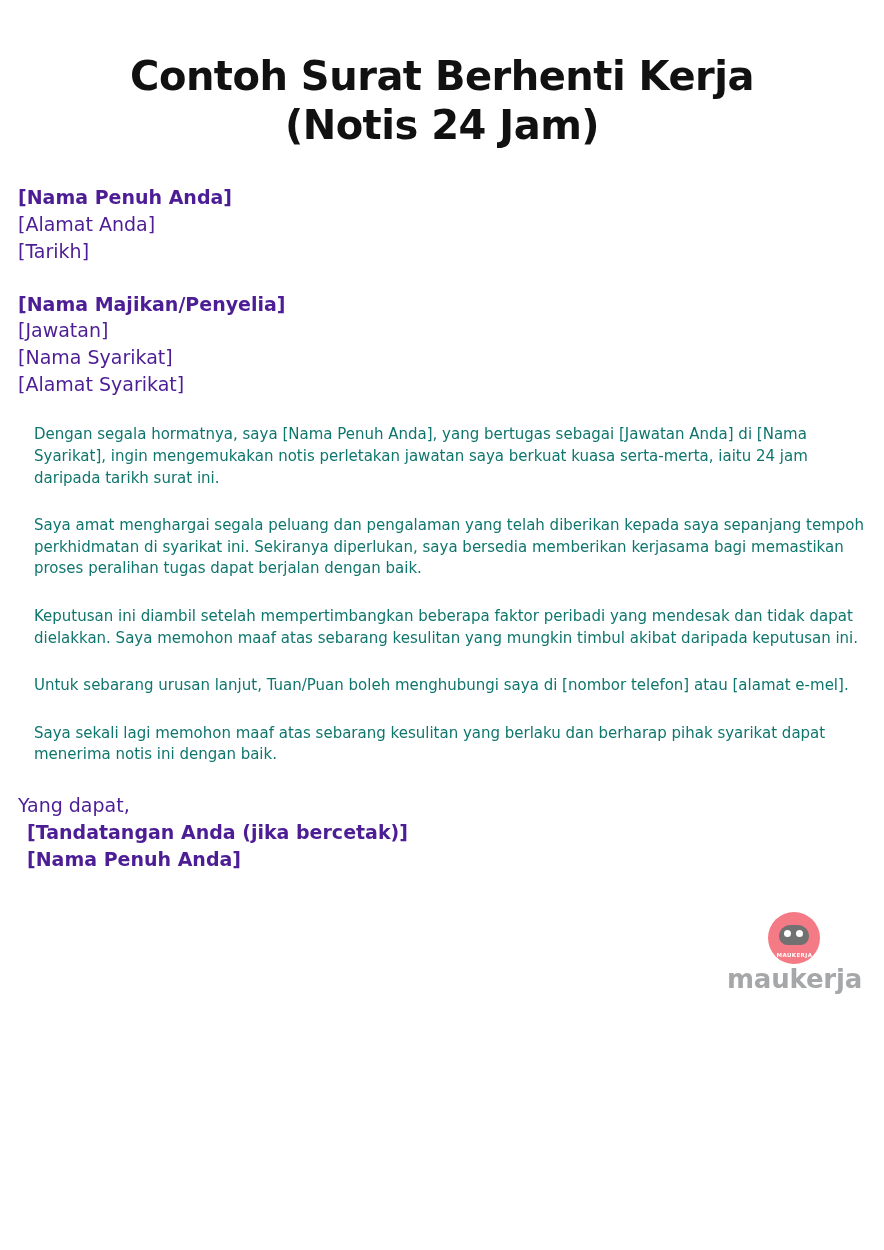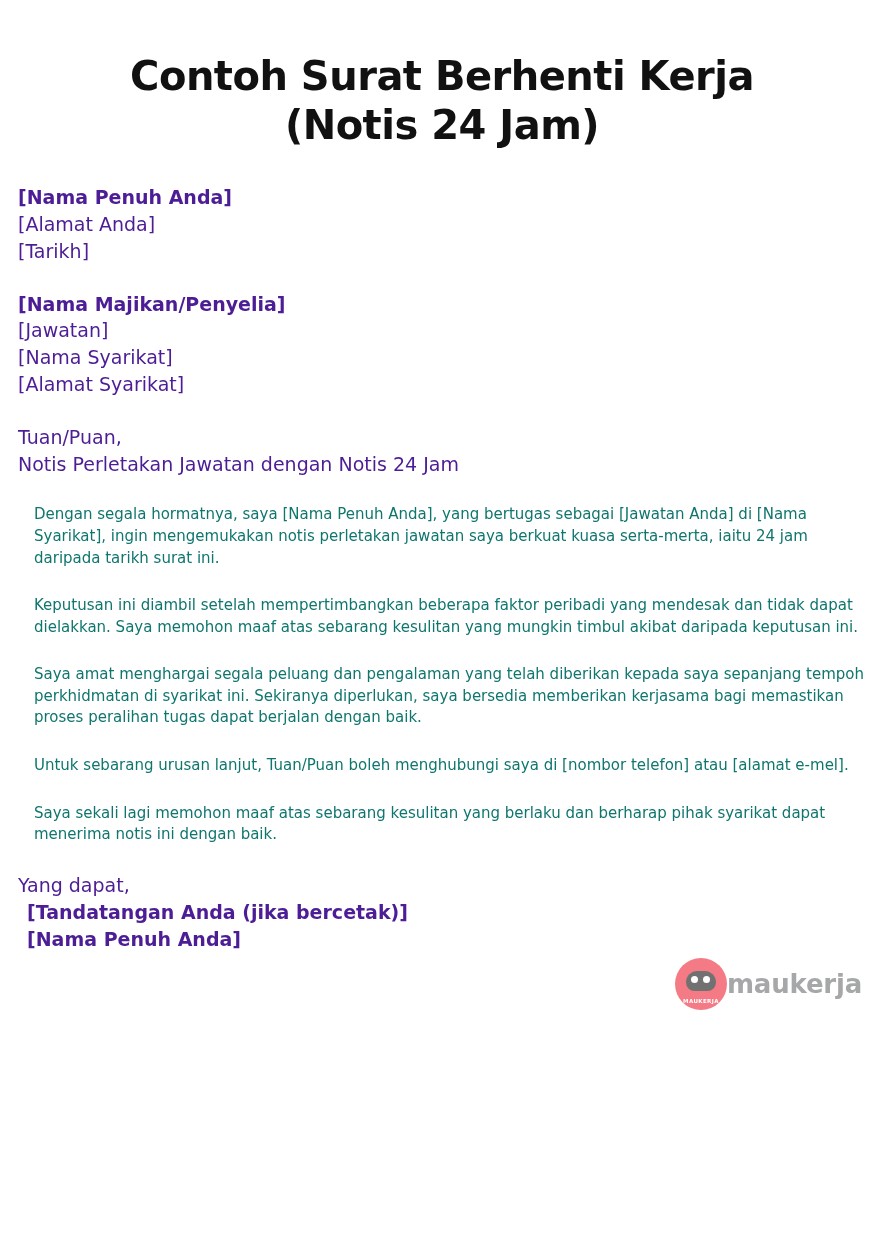--- a/index.html
+++ b/index.html
@@ -61,24 +61,25 @@
     line-height: 1.42;
   }
   .sign-block .ln.bold {
     font-weight: bold;
     margin-left: 9px;
   }
   
   .logo {
     position: absolute;
     right: 22px;
-    bottom: 26px;
+    bottom: 42px;
     display: flex;
     align-items: center;
     opacity: 0.62;
+    flex-direction: column;
   }
   .logo-mark {
     width: 52px;
     height: 52px;
     border-radius: 50%;
     background: #ee2b3c;
     position: relative;
     overflow: hidden;
     flex: 0 0 auto;
   }
@@ -135,28 +136,24 @@
     <span class="ln">[Tarikh]</span>
   </div>
 
   <div class="block addr-block">
     <span class="ln bold">[Nama Majikan/Penyelia]</span>
     <span class="ln">[Jawatan]</span>
     <span class="ln">[Nama Syarikat]</span>
     <span class="ln">[Alamat Syarikat]</span>
   </div>
 
-  <div class="block">
-    <span class="ln">Tuan/Puan,</span>
-    <span class="ln">Notis Perletakan Jawatan dengan Notis 24 Jam</span>
-  </div>
 
   <p class="para">Dengan segala hormatnya, saya [Nama Penuh Anda], yang bertugas sebagai [Jawatan Anda] di [Nama Syarikat], ingin mengemukakan notis perletakan jawatan saya berkuat kuasa serta-merta, iaitu 24 jam daripada tarikh surat ini.</p>
+  <p class="para">Saya amat menghargai segala peluang dan pengalaman yang telah diberikan kepada saya sepanjang tempoh perkhidmatan di syarikat ini. Sekiranya diperlukan, saya bersedia memberikan kerjasama bagi memastikan proses peralihan tugas dapat berjalan dengan baik.</p>
   <p class="para">Keputusan ini diambil setelah mempertimbangkan beberapa faktor peribadi yang mendesak dan tidak dapat dielakkan. Saya memohon maaf atas sebarang kesulitan yang mungkin timbul akibat daripada keputusan ini.</p>
-  <p class="para">Saya amat menghargai segala peluang dan pengalaman yang telah diberikan kepada saya sepanjang tempoh perkhidmatan di syarikat ini. Sekiranya diperlukan, saya bersedia memberikan kerjasama bagi memastikan proses peralihan tugas dapat berjalan dengan baik.</p>
   <p class="para">Untuk sebarang urusan lanjut, Tuan/Puan boleh menghubungi saya di [nombor telefon] atau [alamat e-mel].</p>
   <p class="para">Saya sekali lagi memohon maaf atas sebarang kesulitan yang berlaku dan berharap pihak syarikat dapat menerima notis ini dengan baik.</p>
 
   <div class="block sign-block">
     <span class="ln">Yang dapat,</span>
     <span class="ln bold">[Tandatangan Anda (jika bercetak)]</span>
     <span class="ln bold">[Nama Penuh Anda]</span>
   </div>
 
   <div class="logo">

